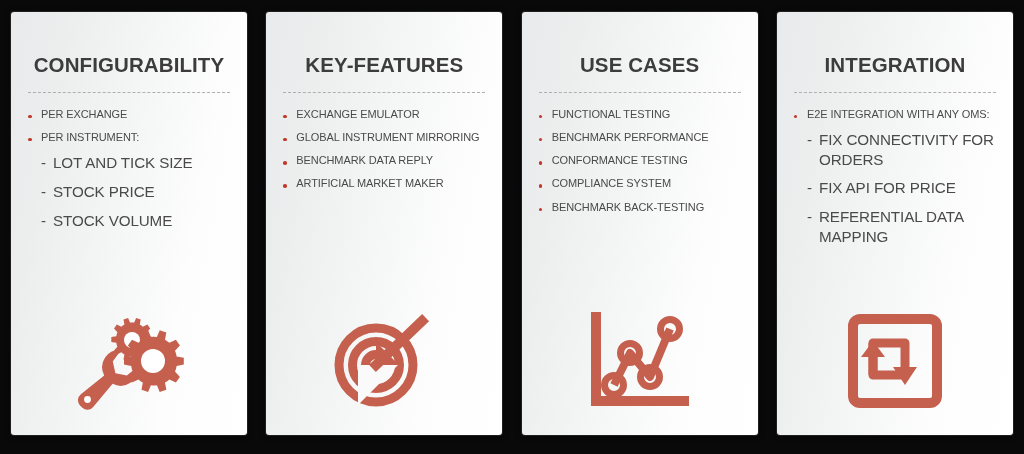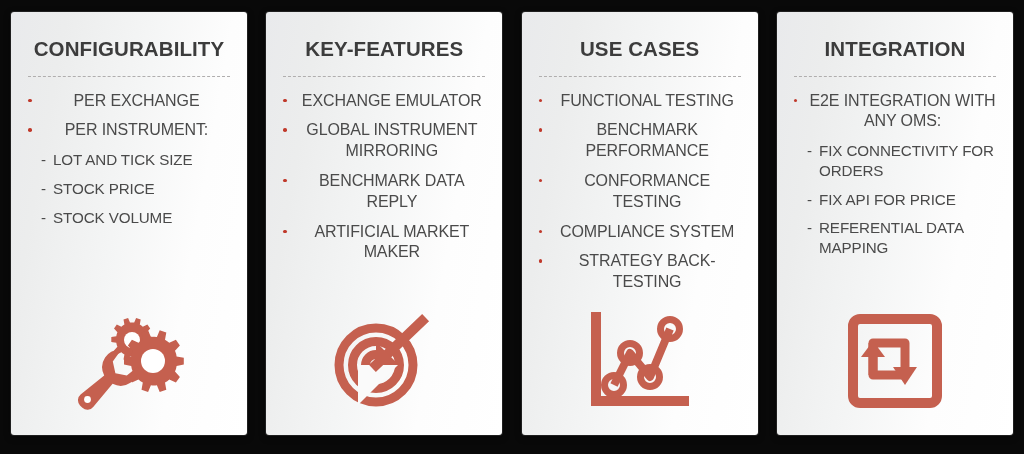--- a/index.html
+++ b/index.html
@@ -27,21 +27,21 @@
   }
 
   .card {
     position: relative;
     width: 236px;
     height: 423px;
     border-radius: 3px;
     background: linear-gradient(100deg, #e9eaec 0%, #eceded 18%, #f4f5f5 45%, #fdfdfd 72%, #ffffff 100%);
     box-shadow: 0 0 0 1px rgba(255,255,255,0.10), 0 2px 6px rgba(0,0,0,0.55);
     box-sizing: border-box;
-    padding: 0 15px;
+    padding: 16px 15px;
     overflow: hidden;
   }
 
   .card-title {
     text-align: center;
     font-size: 20.5px;
     font-weight: bold;
     letter-spacing: 0.1px;
     color: #3c3c3c;
     margin: 26px 0 0 0;
@@ -58,25 +58,24 @@
   .bullet-list {
     list-style: none;
     margin: 14px 0 0 0;
     padding: 0;
   }
 
   .bullet-item {
     position: relative;
     padding-left: 15px;
     margin-bottom: 9px;
-    font-size: 16px;
+    font-size: 11px;
     line-height: 1.30;
     color: #4a4a4a;
     letter-spacing: -0.1px;
-    text-align: center;
   }
   .bullet-item::before {
     content: "";
     position: absolute;
     left: 2px;
     top: 8px;
     width: 3.5px;
     height: 3.5px;
     border-radius: 50%;
     background: #c0392b;
@@ -162,21 +161,21 @@
       </div>
     </div>
     <div class="card">
       <div class="card-title">USE CASES</div>
       <div class="divider"></div>
       <ul class="bullet-list">
         <li class="bullet-item">FUNCTIONAL TESTING</li>
         <li class="bullet-item">BENCHMARK PERFORMANCE</li>
         <li class="bullet-item">CONFORMANCE TESTING</li>
         <li class="bullet-item">COMPLIANCE SYSTEM</li>
-        <li class="bullet-item">STRATEGY BACK-TESTING</li>
+        <li class="bullet-item">BENCHMARK BACK-TESTING</li>
       </ul>
       <div class="card-icon">
     <svg width="112" height="104" viewBox="0 0 112 104" fill="none">
       <path d="M12 8 L12 92 L100 92" stroke="#c5604f" stroke-width="10" fill="none" stroke-linecap="square"></path>
       <path d="M30 76 L46 44 L66 68 L86 20" stroke="#c5604f" stroke-width="8" fill="none" stroke-linejoin="round"></path>
       <circle cx="30" cy="76" r="9.5" fill="none" stroke="#c5604f" stroke-width="7"></circle>
       <circle cx="46" cy="44" r="9.5" fill="none" stroke="#c5604f" stroke-width="7"></circle>
       <circle cx="66" cy="68" r="9.5" fill="none" stroke="#c5604f" stroke-width="7"></circle>
       <circle cx="86" cy="20" r="9.5" fill="none" stroke="#c5604f" stroke-width="7"></circle>
     </svg>

